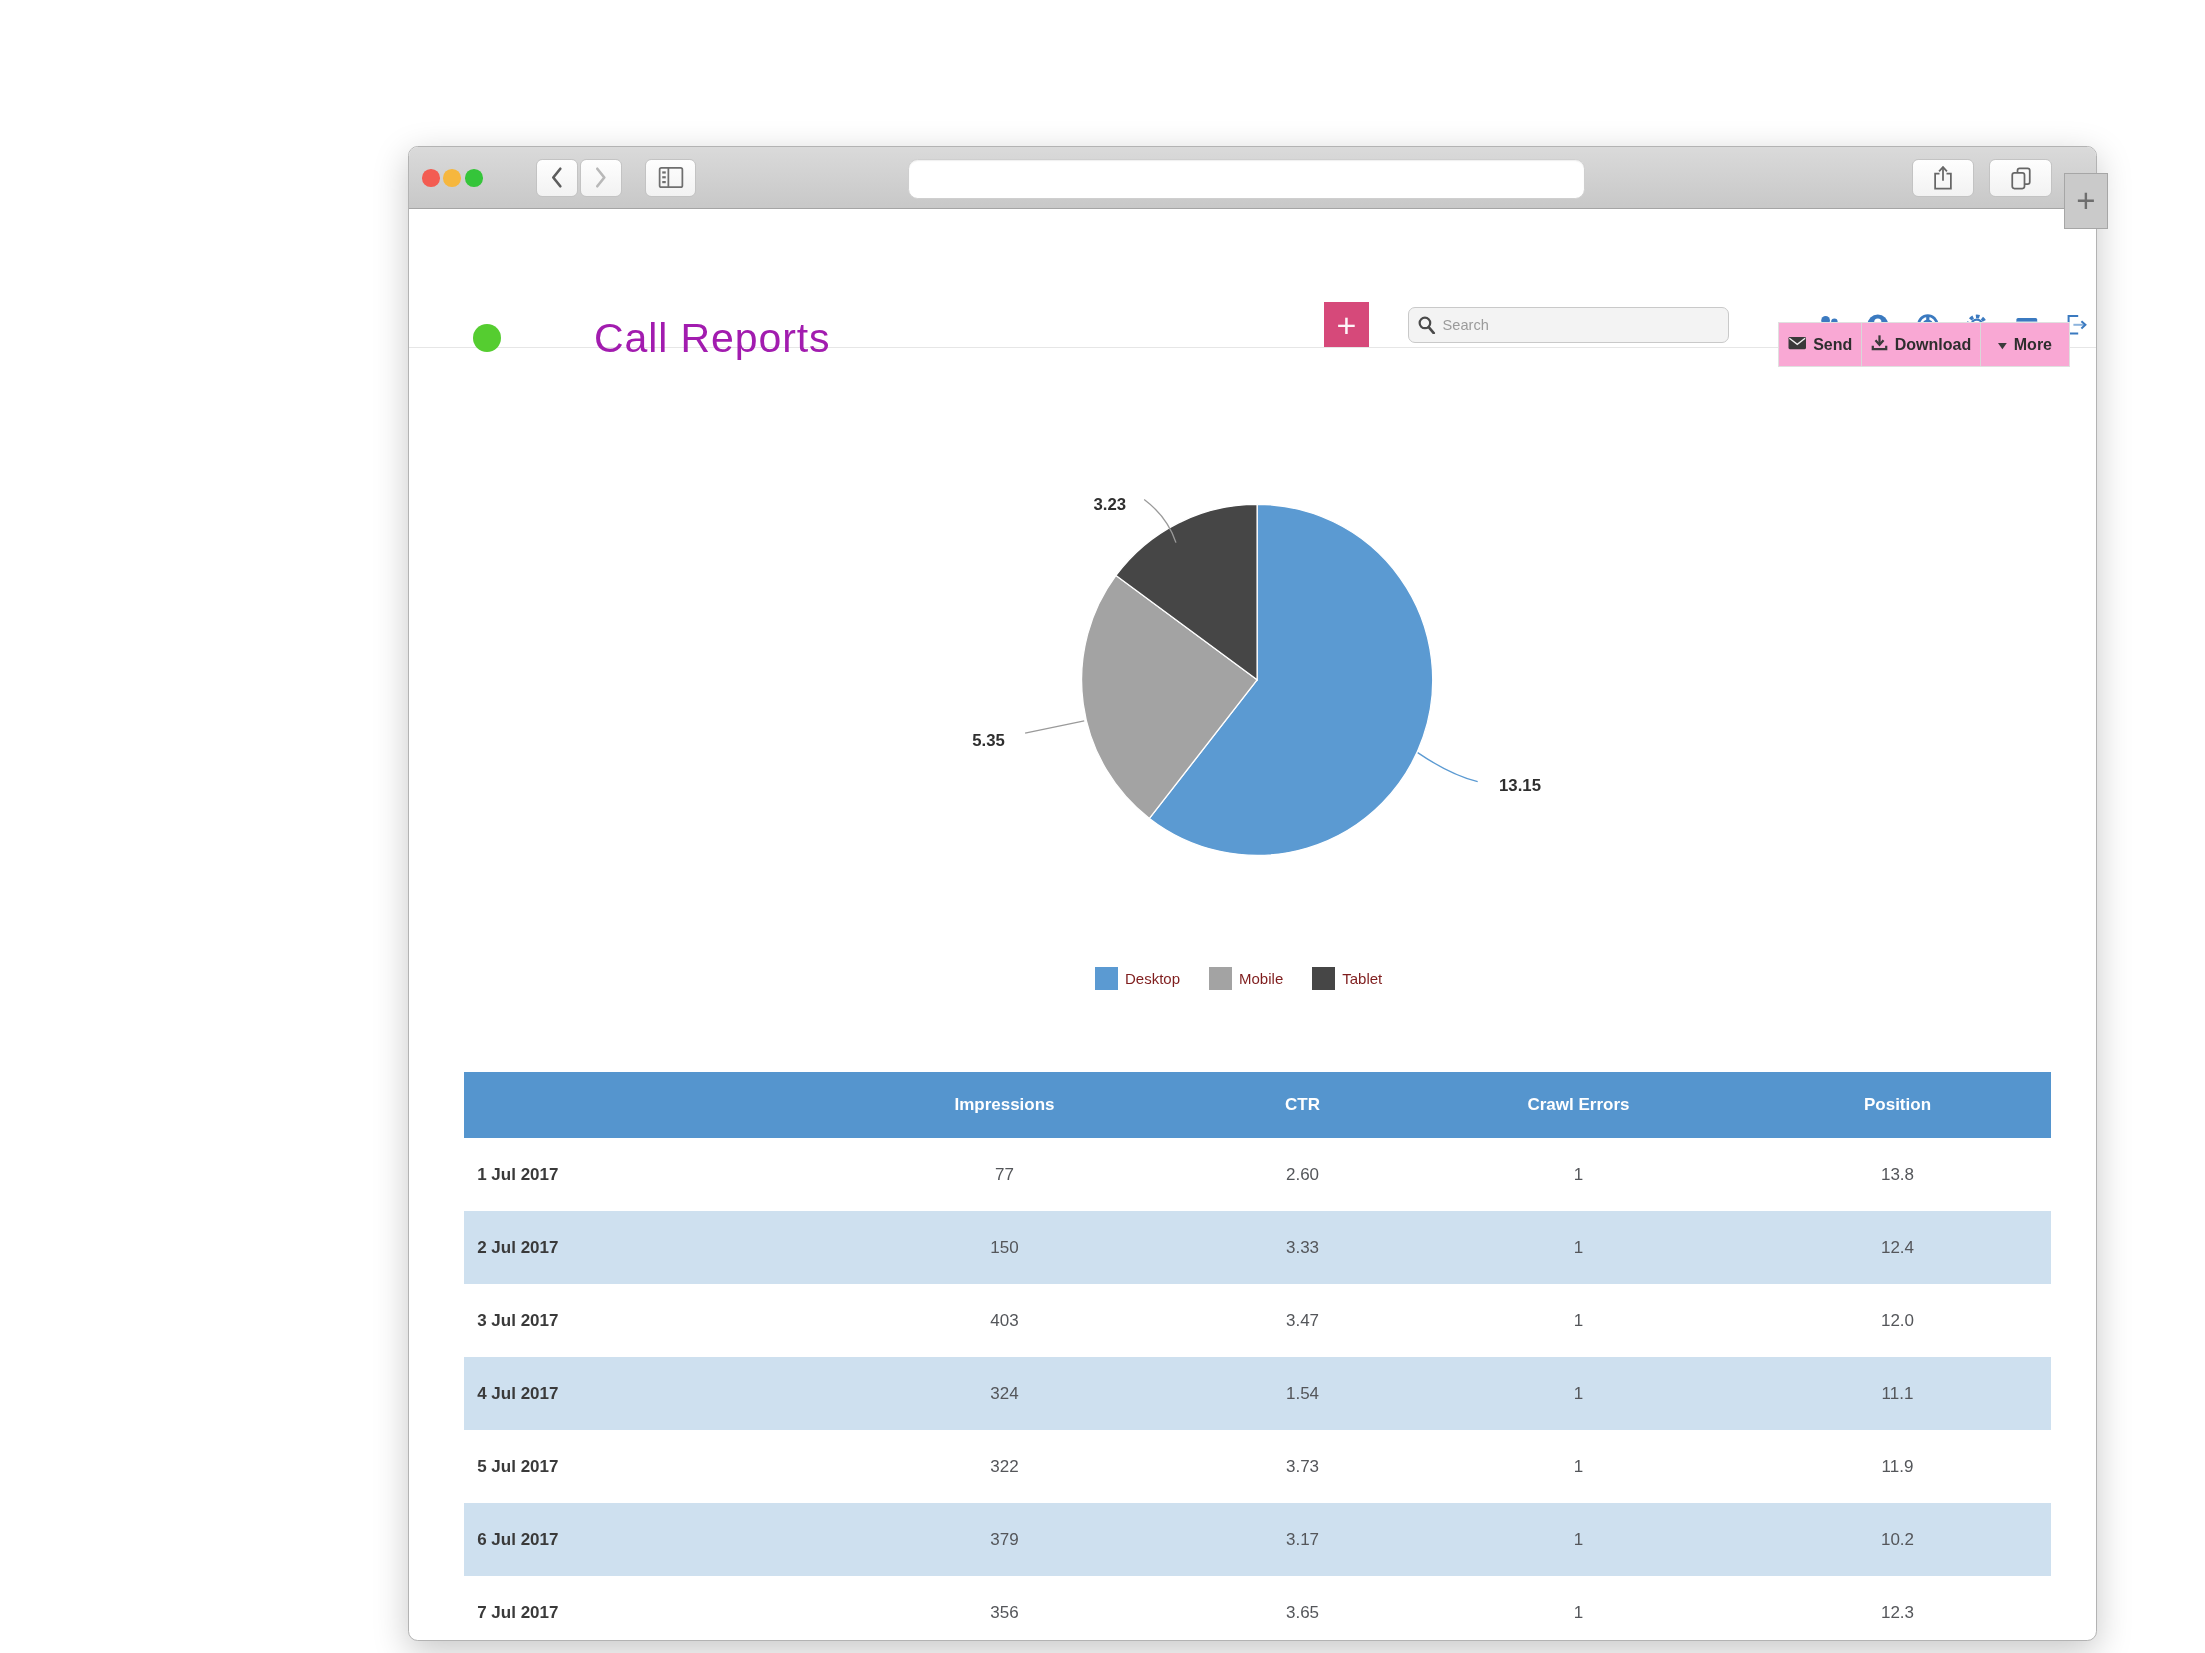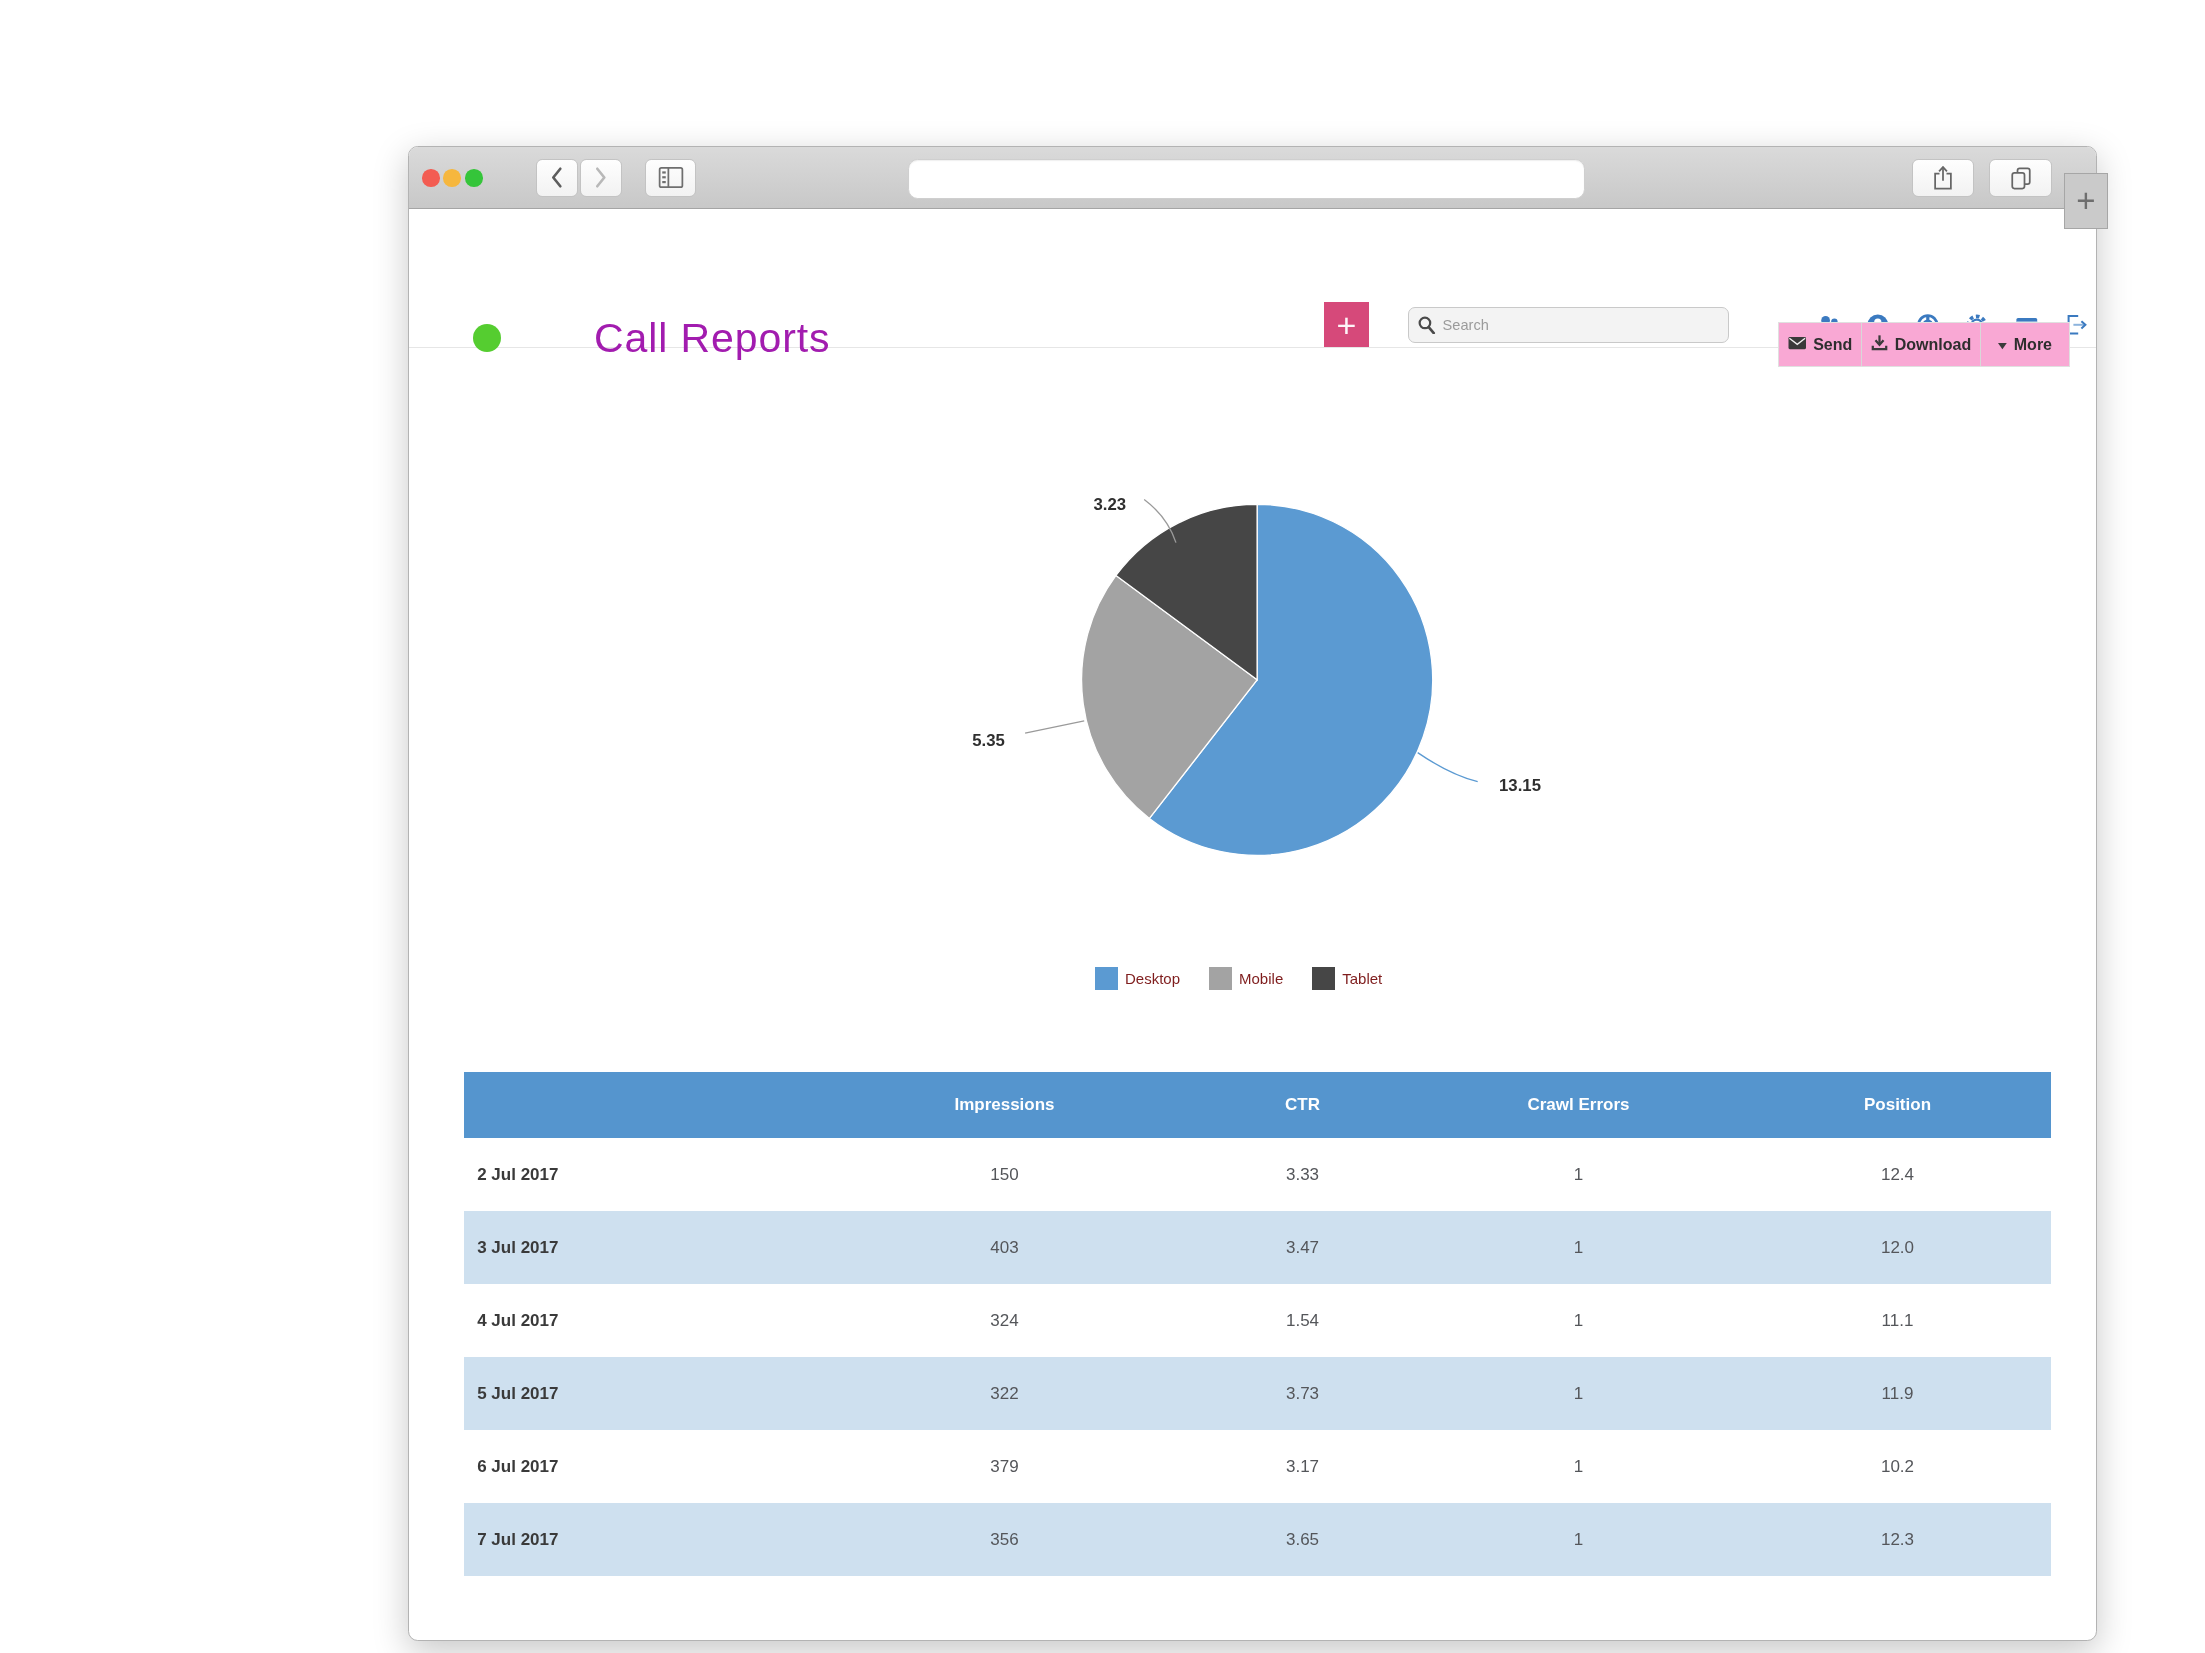--- a/index.html
+++ b/index.html
@@ -308,20 +308,27 @@
       <tr>
         <th></th>
         <th>Impressions</th>
         <th>CTR</th>
         <th>Crawl Errors</th>
         <th>Position</th>
       </tr>
     </thead>
     <tbody>
       <tr>
+        <td class="date-cell">1 Jul 2017</td>
+        <td>77</td>
+        <td>2.60</td>
+        <td>1</td>
+        <td>13.8</td>
+      </tr>
+      <tr>
         <td class="date-cell">2 Jul 2017</td>
         <td>150</td>
         <td>3.33</td>
         <td>1</td>
         <td>12.4</td>
       </tr>
       <tr>
         <td class="date-cell">3 Jul 2017</td>
         <td>403</td>
         <td>3.47</td>

